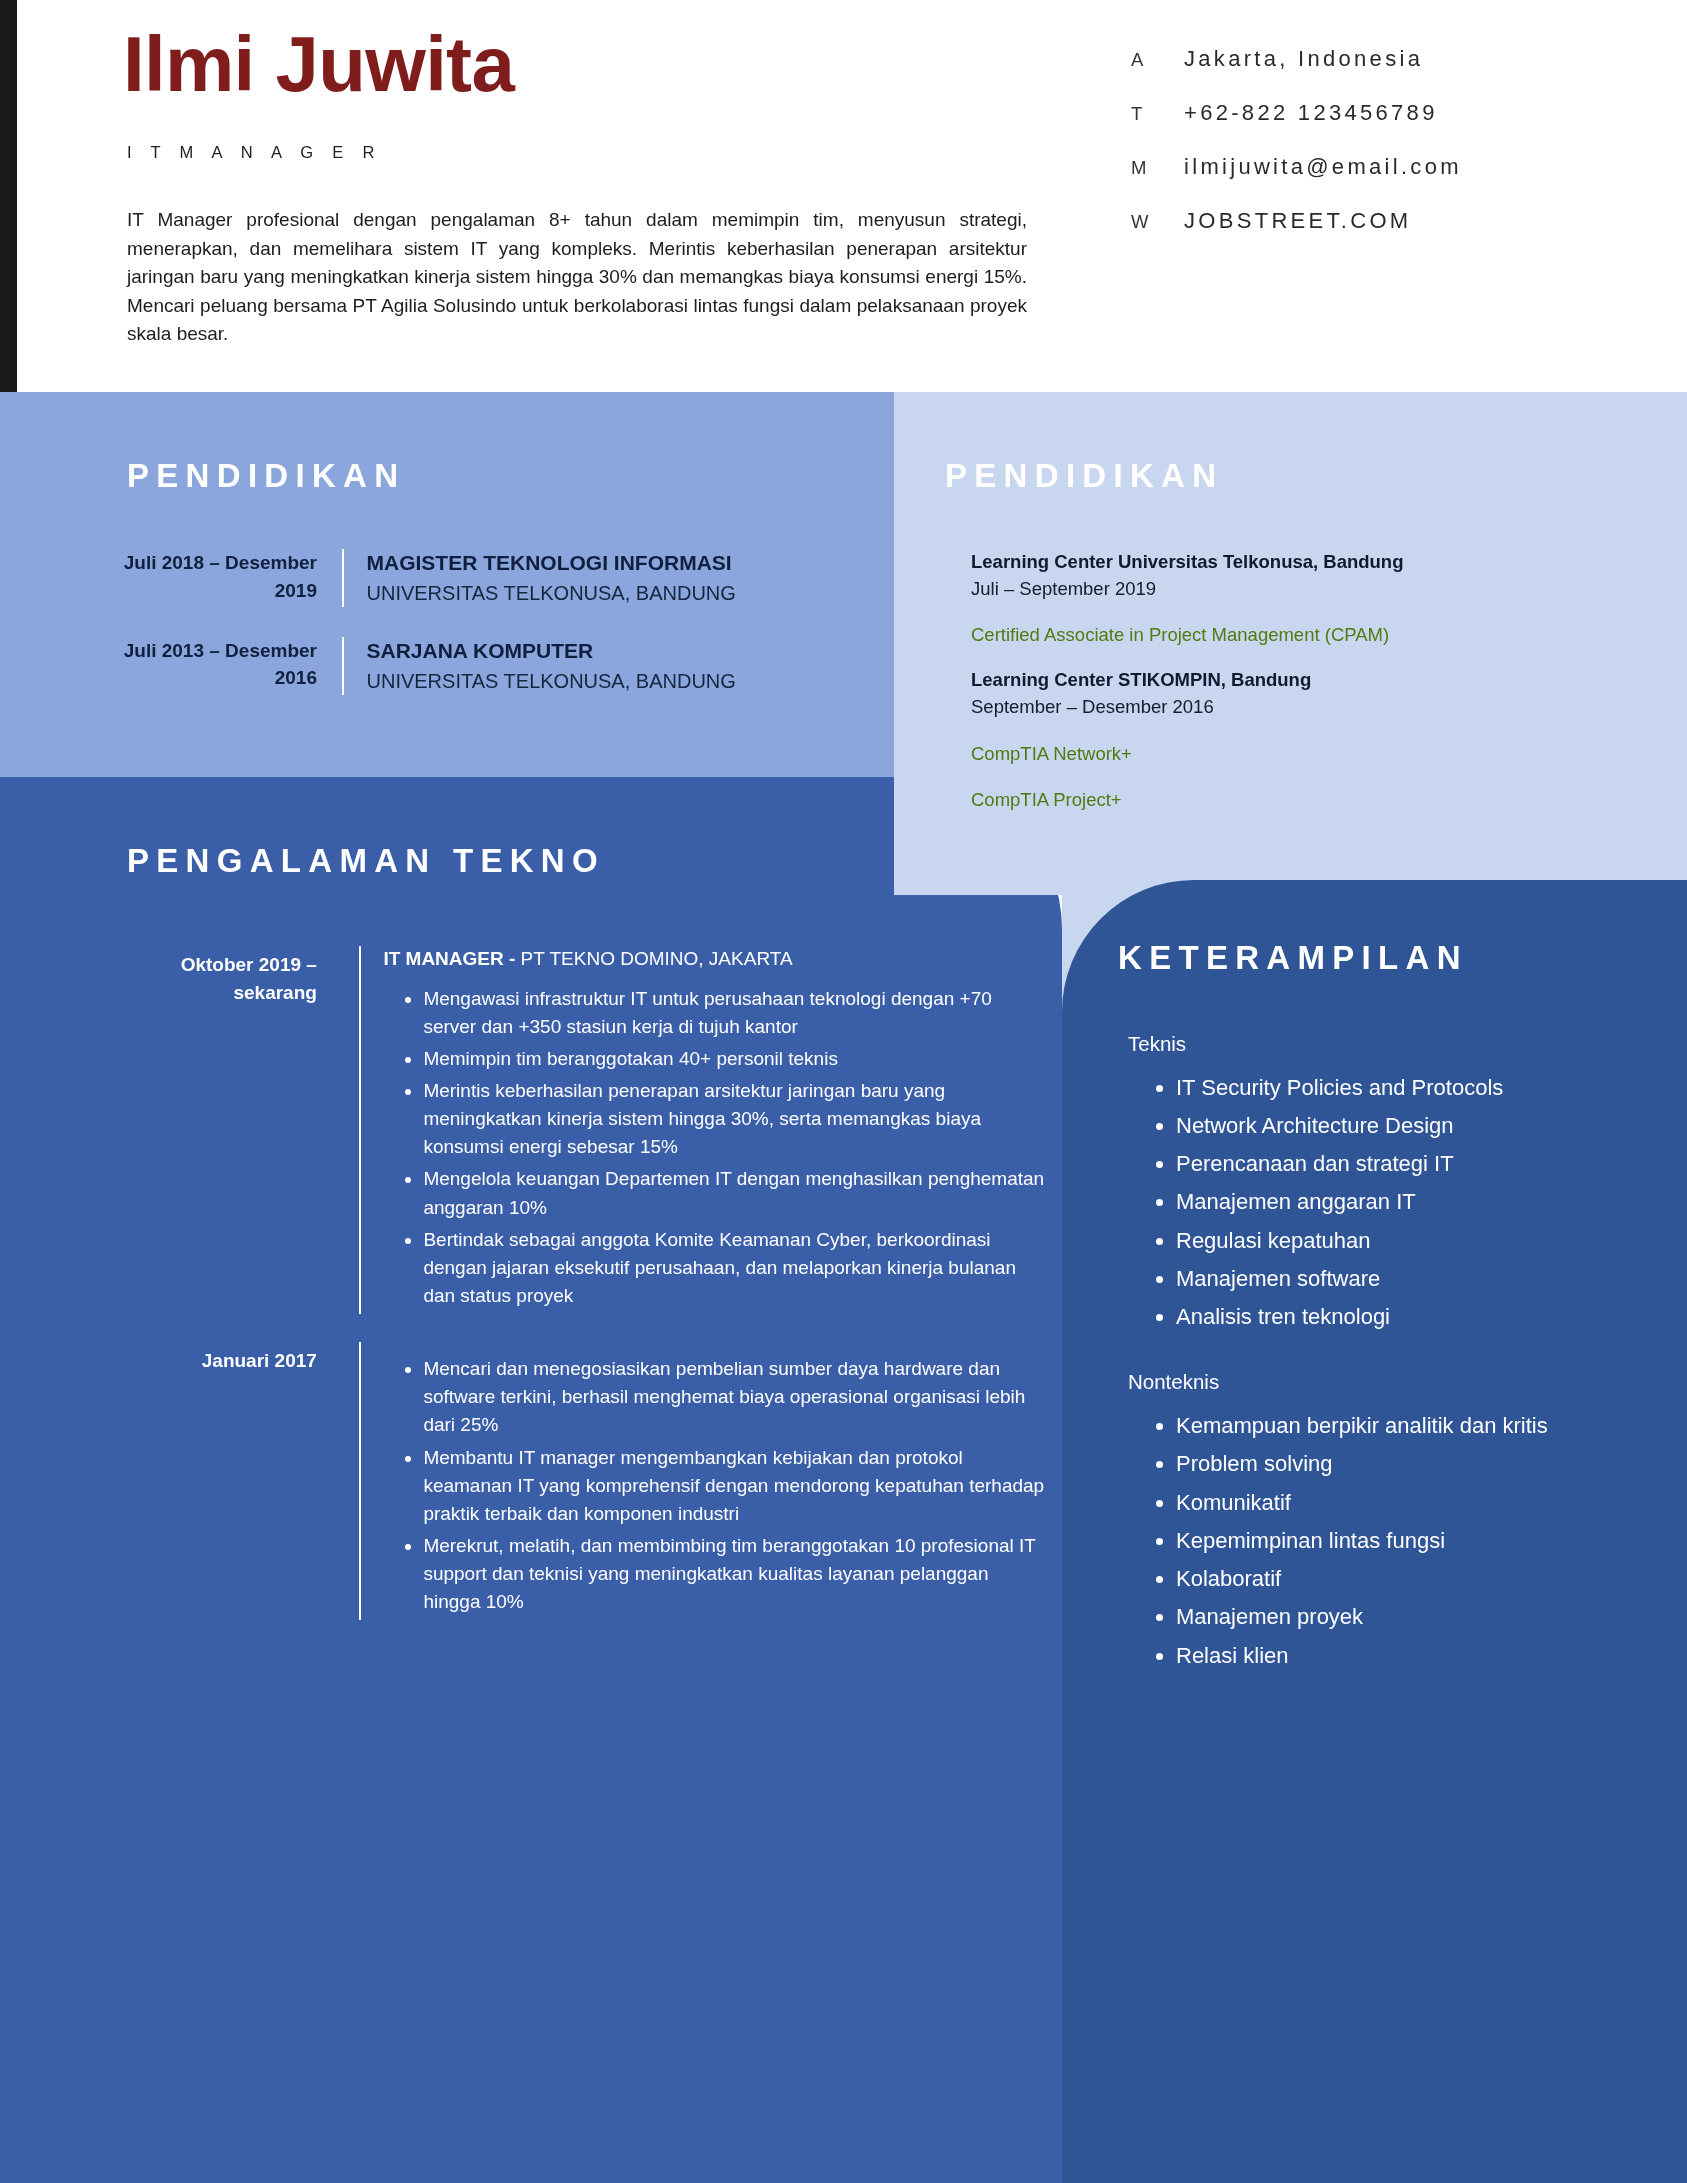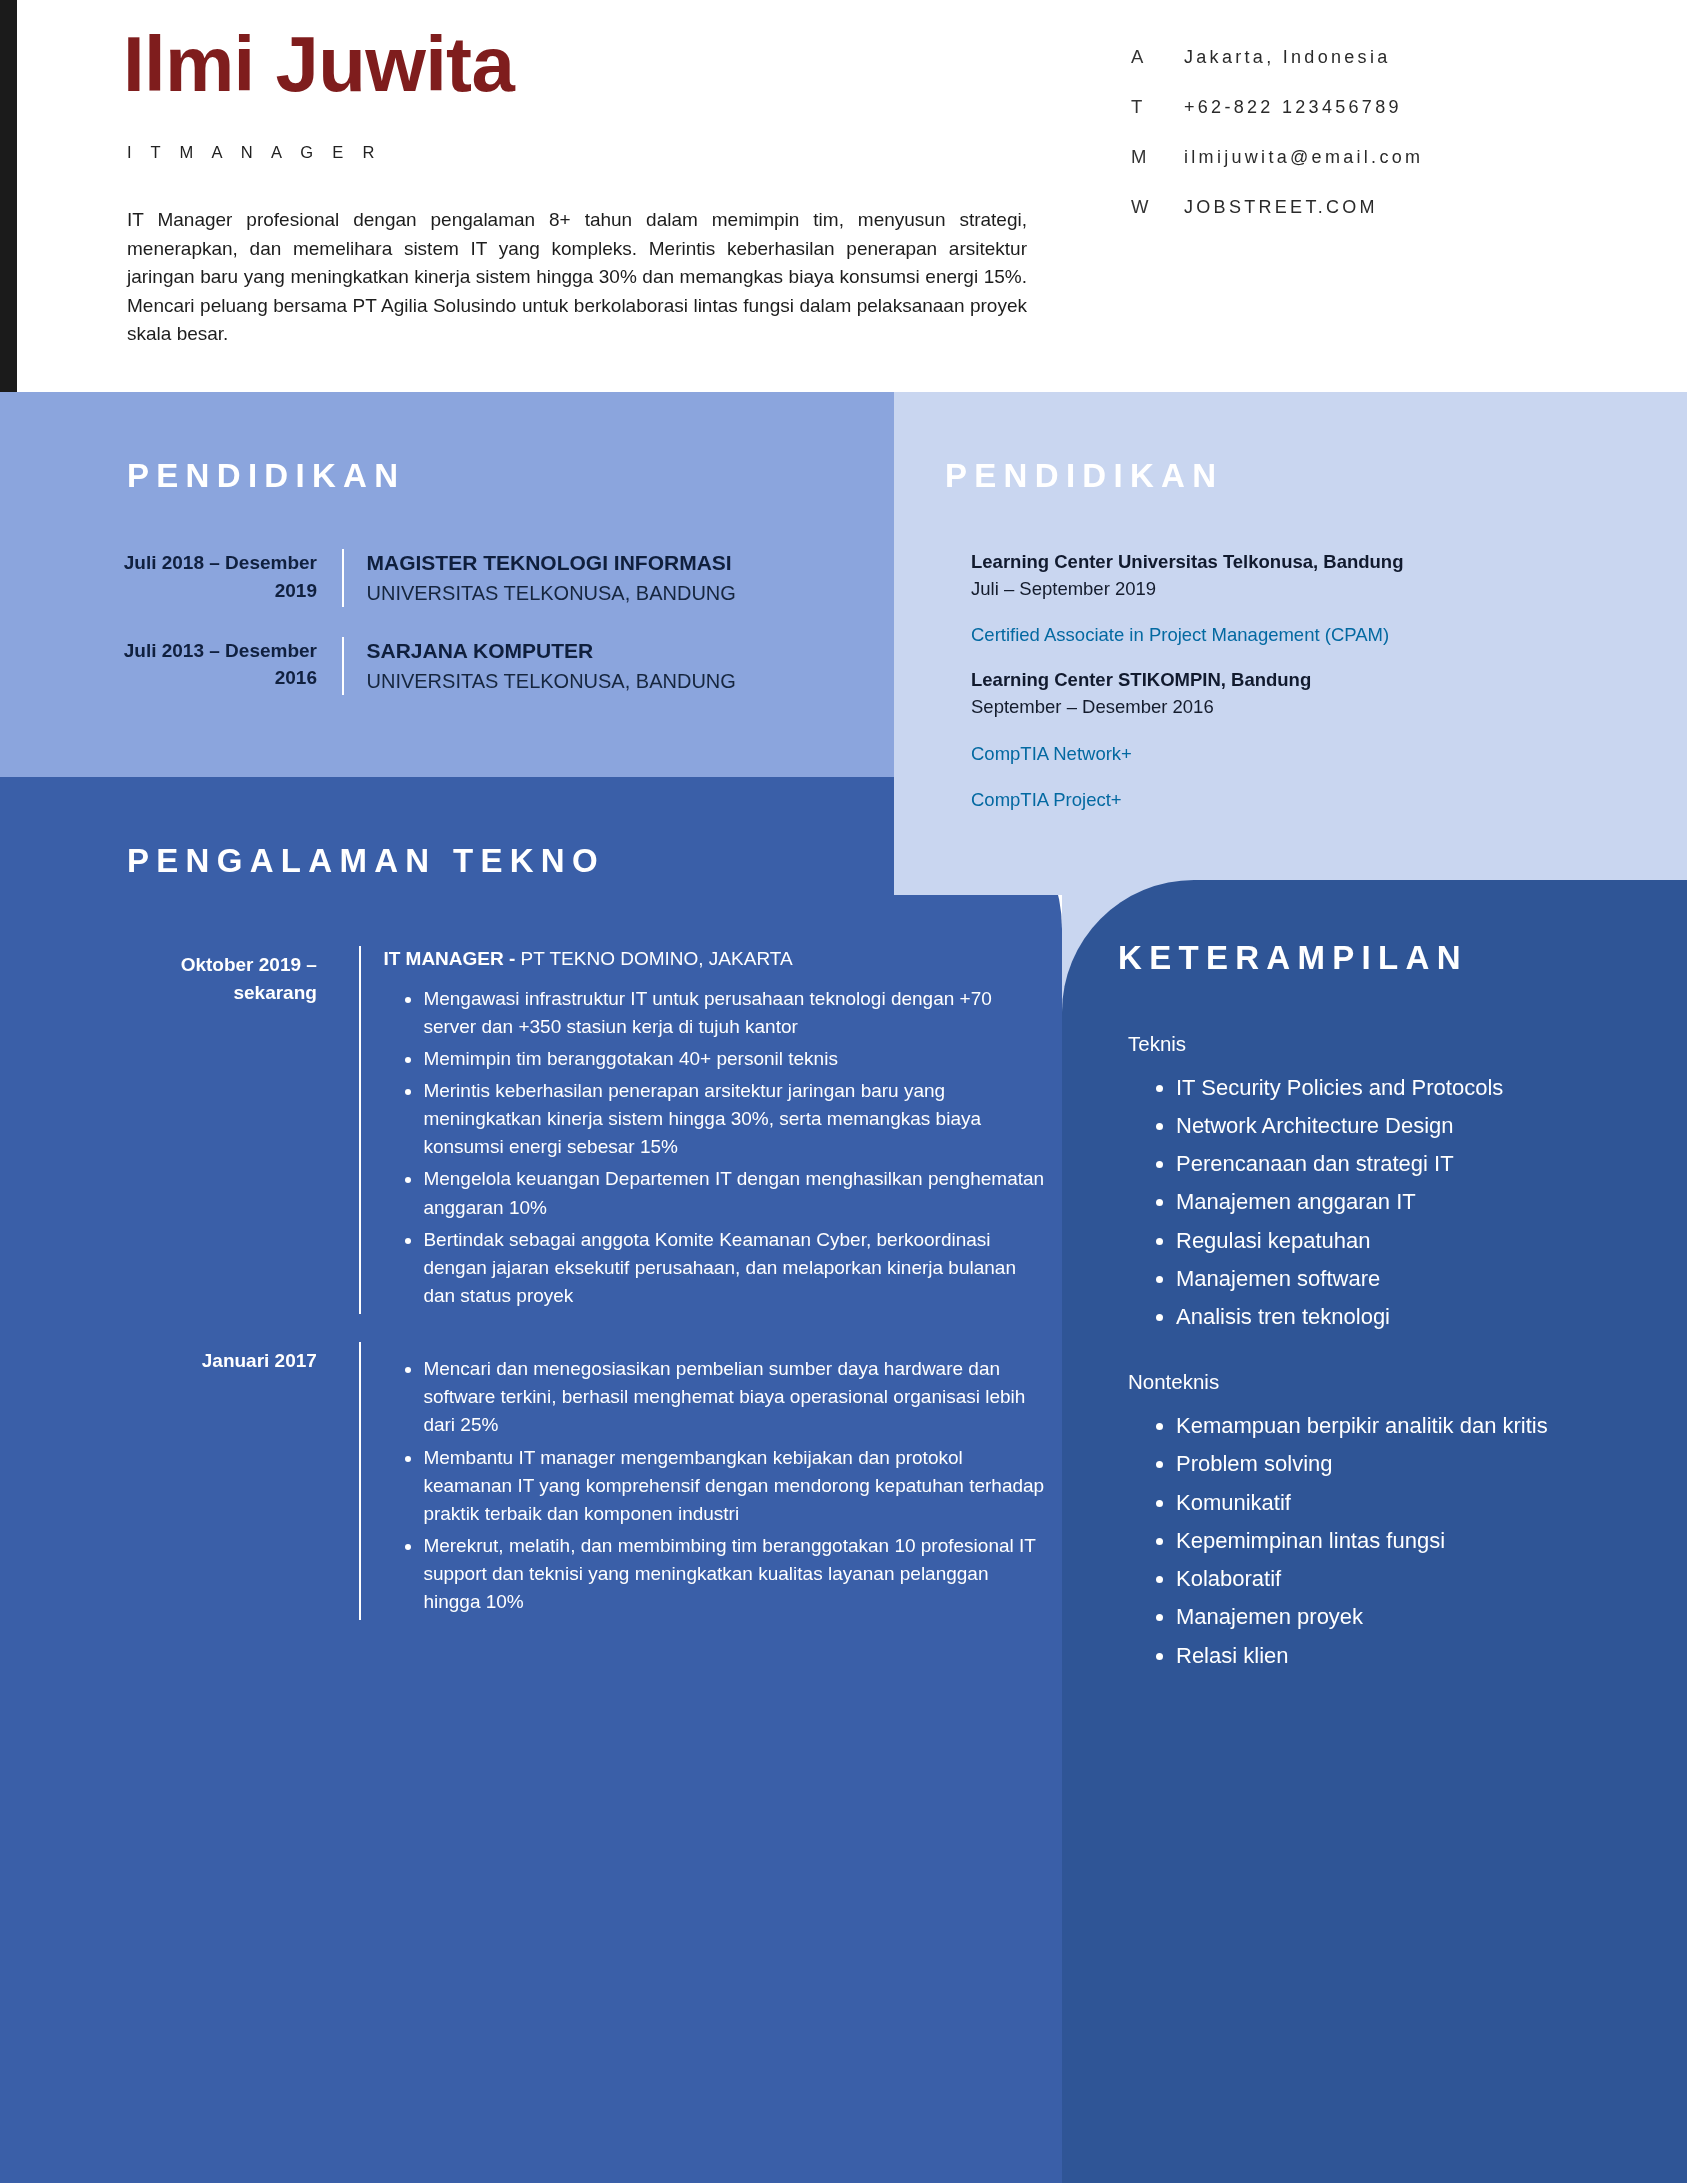--- a/index.html
+++ b/index.html
@@ -65,21 +65,21 @@
     align-items:baseline;
     margin-bottom:28px;
   }
   .contact-key{
     width:53px;
     font-size:18.5px;
     color:#333;
     letter-spacing:0.7px;
   }
   .contact-val{
-    font-size:18px;
+    font-size:22px;
     letter-spacing:3.3px;
     color:#2a2a2a;
   }
 
   
   .band-light{
     position:absolute;
     left:0; top:392px;
     width:1062px; height:393px;
     background:#8ba5dd;
@@ -182,21 +182,21 @@
     color:#111a2e;
     line-height:1.4;
   }
   .cert-sub{
     font-size:18.5px;
     color:#141c2d;
     line-height:1.5;
   }
   .cert-plain{
     font-size:18.5px;
-    color:#0369a1;
+    color:#4d7c0f;
     line-height:1.5;
     margin-bottom:18.5px;
   }
 
   
   .work{
     position:absolute;
     left:119px; top:946px;
     width:926px;
   }

